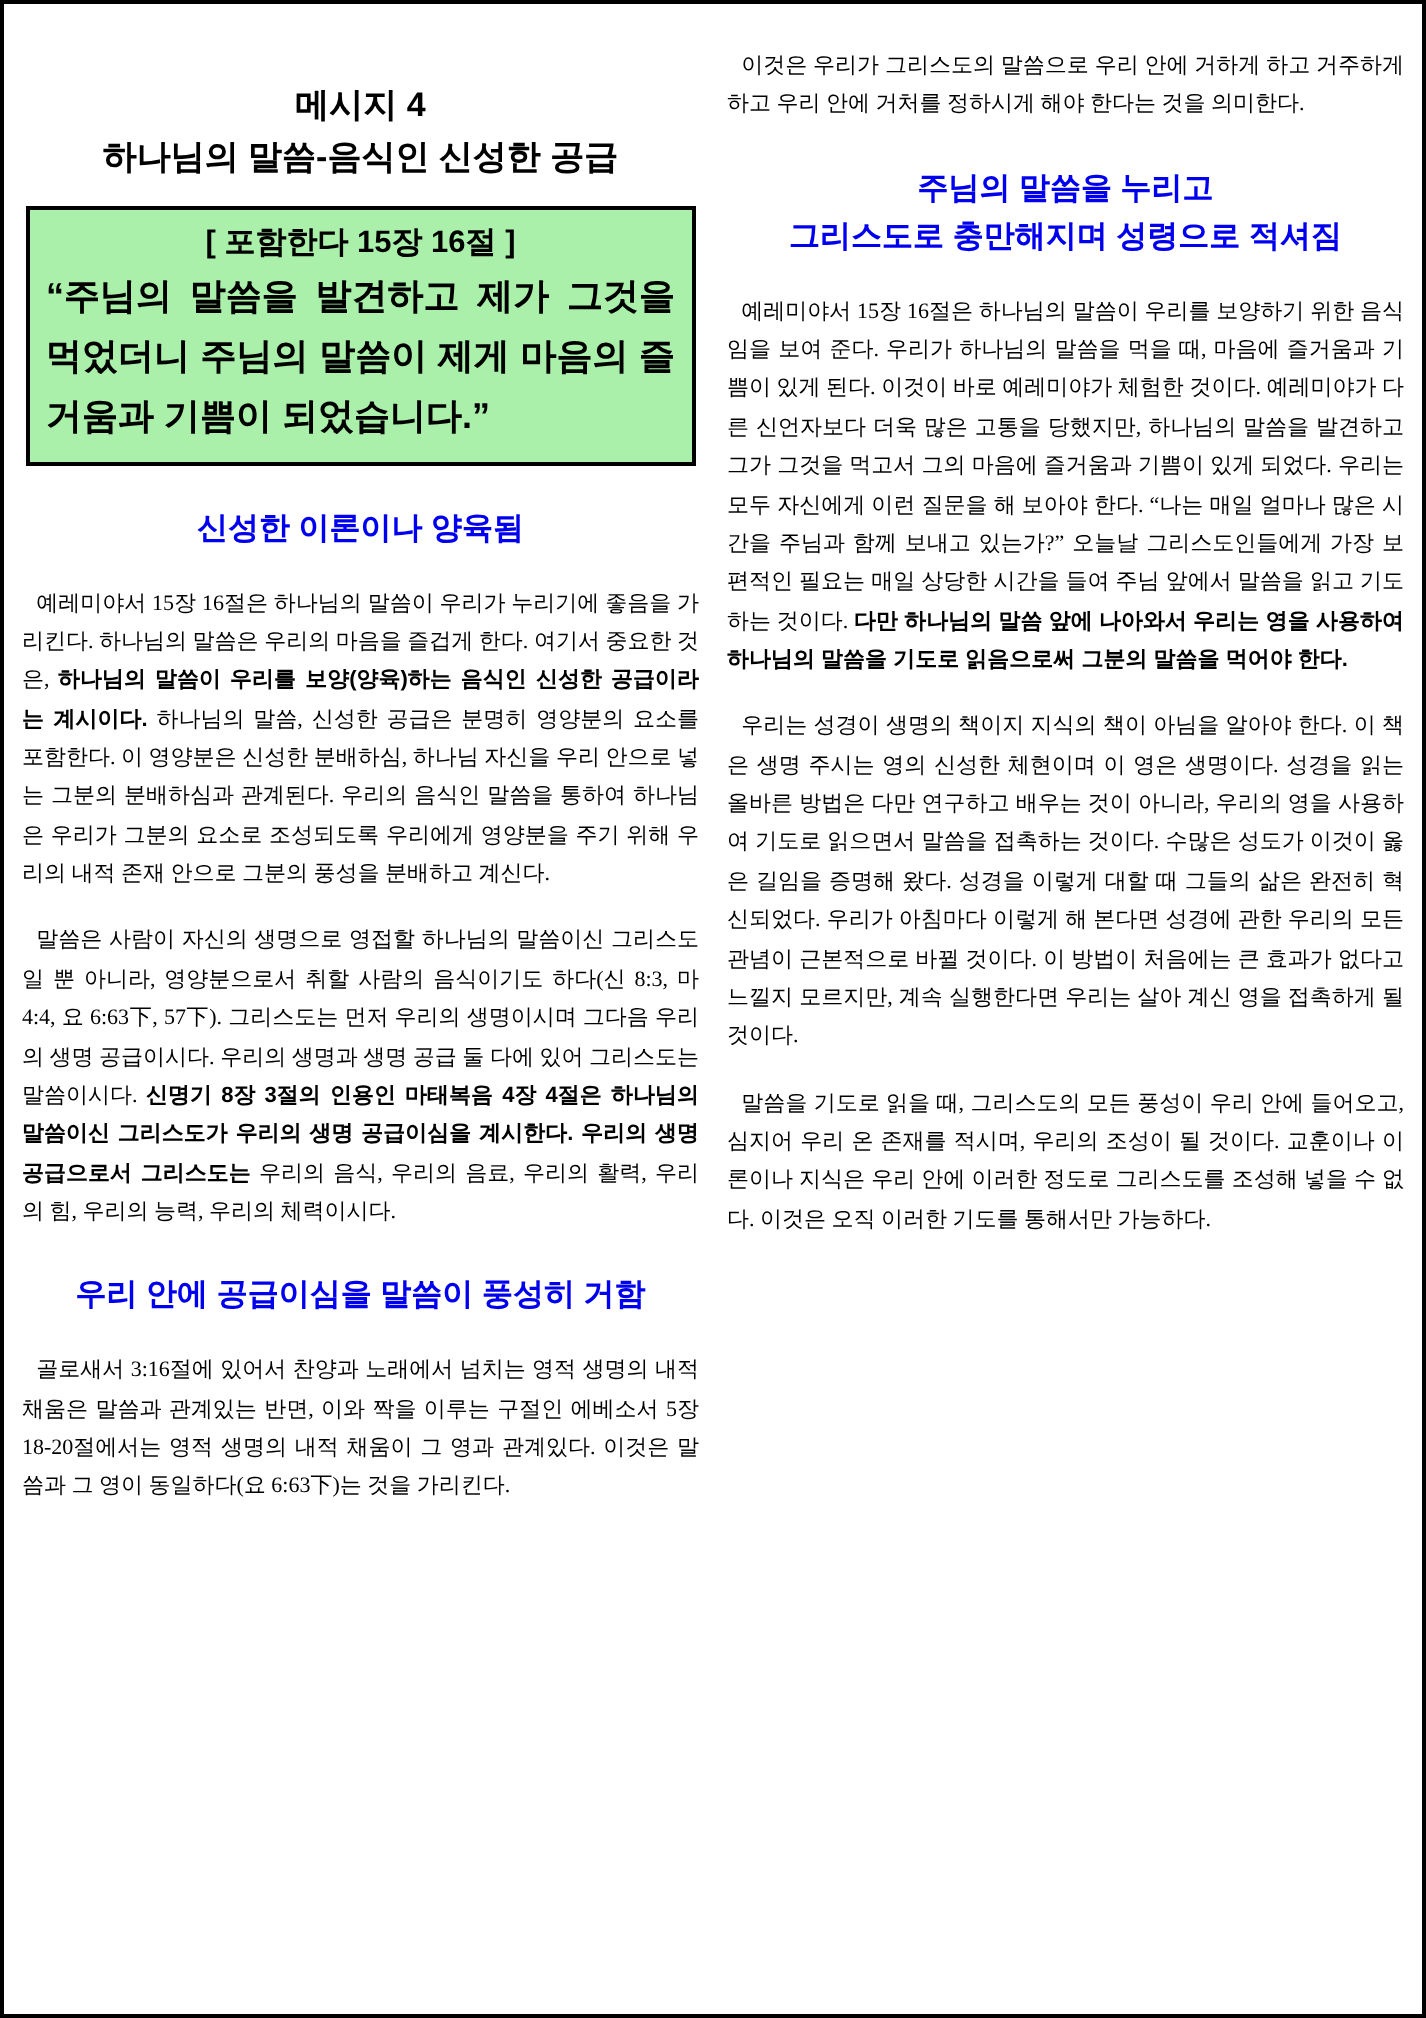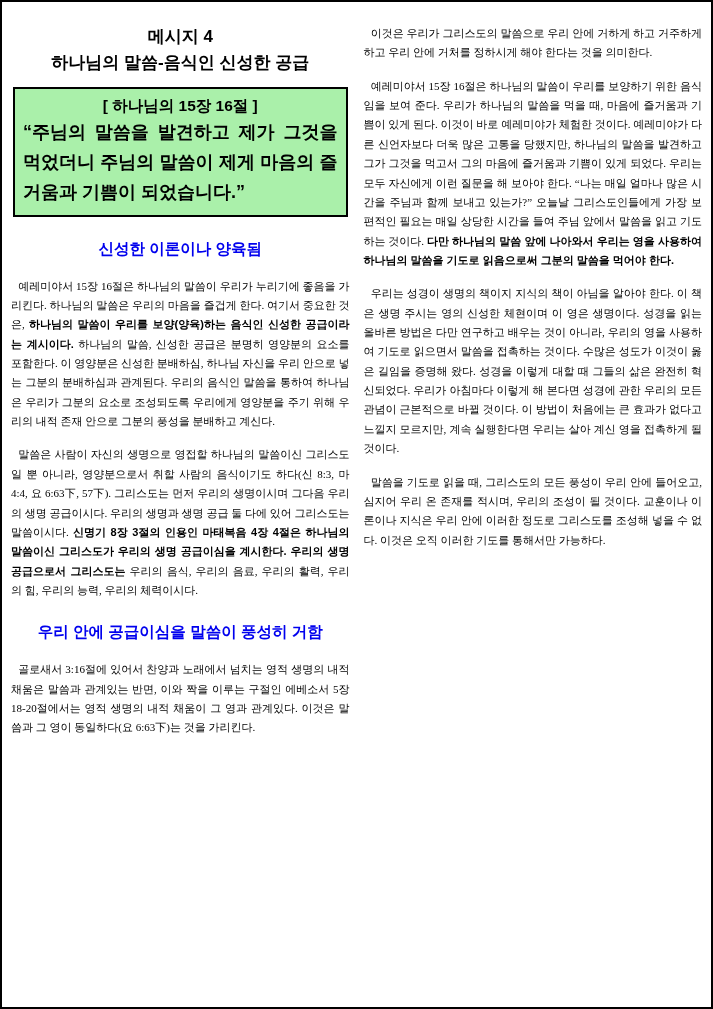--- a/index.html
+++ b/index.html
@@ -11,21 +11,21 @@
   .page{
     width:713px;height:1009px;box-sizing:border-box;
     border:2px solid #000;background:#fff;
     display:flex;gap:14px;padding:6px 9px;overflow:hidden;
     font-family:"Liberation Serif","DejaVu Serif",serif;
     color:#000;
   }
   .col{flex:1 1 0;min-width:0;}
   .doc-title{
     text-align:center;font-family:"Liberation Sans","DejaVu Sans",sans-serif;
-    font-weight:bold;font-size:17px;line-height:1.55;margin:16px 0 10px;
+    font-weight:bold;font-size:17px;line-height:1.55;margin:32px 0 10px;
     white-space:pre-line;
   }
   .verse-box{
     border:2px solid var(--verse-box-border);
     background:var(--verse-box-bg);
     padding:5px 8px 7px;margin:4px 2px 12px;
   }
   .verse-ref{
     text-align:center;font-family:"Liberation Sans","DejaVu Sans",sans-serif;
     font-weight:bold;font-size:15.5px;line-height:1.6;
@@ -52,35 +52,37 @@
 </head>
 <body>
 
 <div class="page">
 
   <div class="col">
     <div class="doc-title">메시지 4
 하나님의 말씀-음식인 신성한 공급</div>
 
     <div class="verse-box">
-      <div class="verse-ref">[ 하나님의 15장 16절 ]</div>
+      <div class="verse-ref">[ 포함한다 15장 16절 ]</div>
       <div class="verse-quote">“주님의 말씀을 발견하고 제가 그것을 먹었더니 주님의 말씀이 제게 마음의 즐거움과 기쁨이 되었습니다.”</div>
     </div>
 
     <h2 class="sec">신성한 이론이나 양육됨</h2>
     <p class="body"><span>예레미야서 15장 16절은 하나님의 말씀이 우리가 누리기에 좋음을 가리킨다. 하나님의 말씀은 우리의 마음을 즐겁게 한다. 여기서 중요한 것은, </span><span class="b">하나님의 말씀이 우리를 보양(양육)하는 음식인 신성한 공급이라는 계시이다.</span><span> 하나님의 말씀, 신성한 공급은 분명히 영양분의 요소를 포함한다. 이 영양분은 신성한 분배하심, 하나님 자신을 우리 안으로 넣는 그분의 분배하심과 관계된다. 우리의 음식인 말씀을 통하여 하나님은 우리가 그분의 요소로 조성되도록 우리에게 영양분을 주기 위해 우리의 내적 존재 안으로 그분의 풍성을 분배하고 계신다.</span></p>
 
     <p class="body"><span>말씀은 사람이 자신의 생명으로 영접할 하나님의 말씀이신 그리스도일 뿐 아니라, 영양분으로서 취할 사람의 음식이기도 하다(신 8:3, 마 4:4, 요 6:63下, 57下). 그리스도는 먼저 우리의 생명이시며 그다음 우리의 생명 공급이시다. 우리의 생명과 생명 공급 둘 다에 있어 그리스도는 말씀이시다. </span><span class="b">신명기 8장 3절의 인용인 마태복음 4장 4절은 하나님의 말씀이신 그리스도가 우리의 생명 공급이심을 계시한다. 우리의 생명 공급으로서 그리스도는</span><span> 우리의 음식, 우리의 음료, 우리의 활력, 우리의 힘, 우리의 능력, 우리의 체력이시다.</span></p>
 
     <h2 class="sec">우리 안에 공급이심을 말씀이 풍성히 거함</h2>
     <p class="body"><span>골로새서 3:16절에 있어서 찬양과 노래에서 넘치는 영적 생명의 내적 채움은 말씀과 관계있는 반면, 이와 짝을 이루는 구절인 에베소서 5장 18-20절에서는 영적 생명의 내적 채움이 그 영과 관계있다. 이것은 말씀과 그 영이 동일하다(요 6:63下)는 것을 가리킨다. </span></p>
   </div>
 
   <div class="col">
     <p class="body" style="margin-top:16px;"><span>이것은 우리가 그리스도의 말씀으로 우리 안에 거하게 하고 거주하게 하고 우리 안에 거처를 정하시게 해야 한다는 것을 의미한다.</span></p>
 
+    <h2 class="sec">주님의 말씀을 누리고
+그리스도로 충만해지며 성령으로 적셔짐</h2>
     <p class="body"><span>예레미야서 15장 16절은 하나님의 말씀이 우리를 보양하기 위한 음식임을 보여 준다. 우리가 하나님의 말씀을 먹을 때, 마음에 즐거움과 기쁨이 있게 된다. 이것이 바로 예레미야가 체험한 것이다. 예레미야가 다른 신언자보다 더욱 많은 고통을 당했지만, 하나님의 말씀을 발견하고 그가 그것을 먹고서 그의 마음에 즐거움과 기쁨이 있게 되었다. 우리는 모두 자신에게 이런 질문을 해 보아야 한다. “나는 매일 얼마나 많은 시간을 주님과 함께 보내고 있는가?” 오늘날 그리스도인들에게 가장 보편적인 필요는 매일 상당한 시간을 들여 주님 앞에서 말씀을 읽고 기도하는 것이다. </span><span class="b">다만 하나님의 말씀 앞에 나아와서 우리는 영을 사용하여 하나님의 말씀을 기도로 읽음으로써 그분의 말씀을 먹어야 한다.</span></p>
     <p class="body"><span>우리는 성경이 생명의 책이지 지식의 책이 아님을 알아야 한다. 이 책은 생명 주시는 영의 신성한 체현이며 이 영은 생명이다. 성경을 읽는 올바른 방법은 다만 연구하고 배우는 것이 아니라, 우리의 영을 사용하여 기도로 읽으면서 말씀을 접촉하는 것이다. 수많은 성도가 이것이 옳은 길임을 증명해 왔다. 성경을 이렇게 대할 때 그들의 삶은 완전히 혁신되었다. 우리가 아침마다 이렇게 해 본다면 성경에 관한 우리의 모든 관념이 근본적으로 바뀔 것이다. 이 방법이 처음에는 큰 효과가 없다고 느낄지 모르지만, 계속 실행한다면 우리는 살아 계신 영을 접촉하게 될 것이다.</span></p>
     <p class="body"><span>말씀을 기도로 읽을 때, 그리스도의 모든 풍성이 우리 안에 들어오고, 심지어 우리 온 존재를 적시며, 우리의 조성이 될 것이다. 교훈이나 이론이나 지식은 우리 안에 이러한 정도로 그리스도를 조성해 넣을 수 없다. 이것은 오직 이러한 기도를 통해서만 가능하다. </span></p>
 
   </div>
 
 </div>
 
 </body></html>

